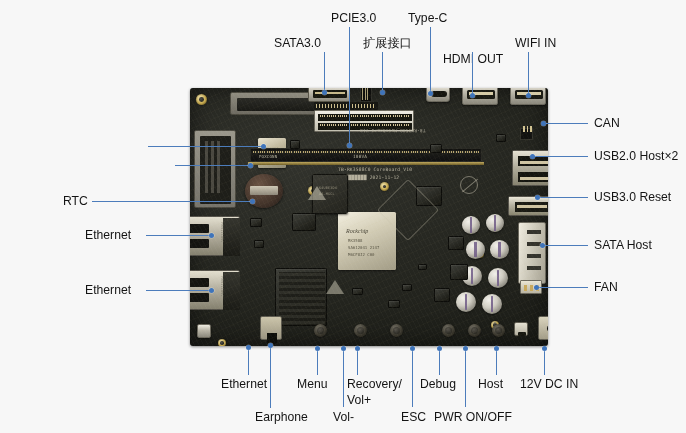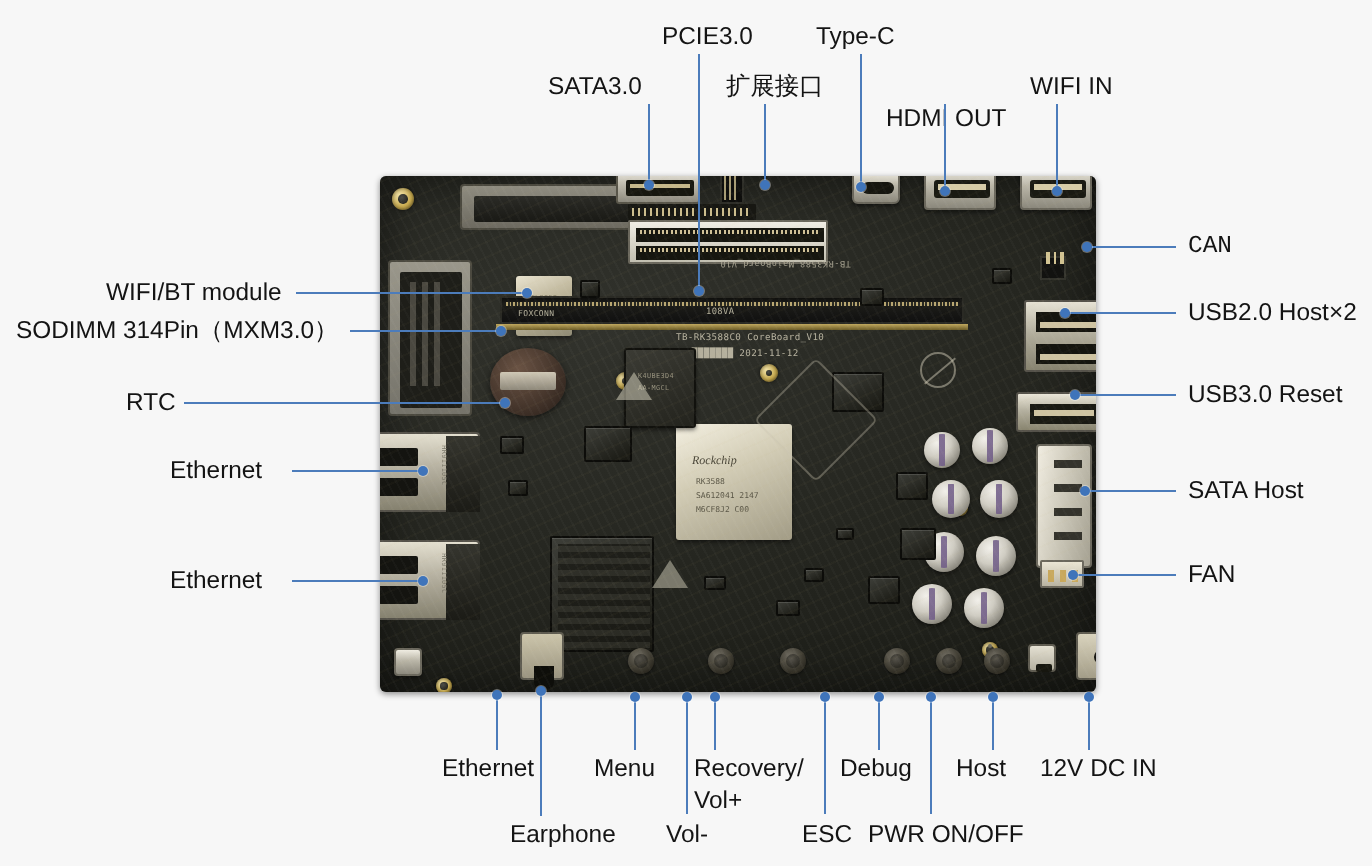--- a/index.html
+++ b/index.html
@@ -353,41 +353,39 @@
   <div class="dot" style="left:427.5px;top:91px;"></div>
 
   <div class="lbl" style="left:443px;top:52px;">HDMI OUT</div>
   <div class="line v" style="left:472px;top:52px;height:41px;"></div>
   <div class="dot" style="left:469.5px;top:93px;"></div>
 
   <div class="lbl" style="left:515px;top:36px;">WIFI IN</div>
   <div class="line v" style="left:528px;top:52px;height:41px;"></div>
   <div class="dot" style="left:525.5px;top:93px;"></div>
 
-  <div class="lbl" style="left:53px;top:139px;">WIFI/BT module</div>
   <div class="line h" style="left:148px;top:146px;width:115px;"></div>
   <div class="dot" style="left:261px;top:143.5px;"></div>
 
-  <div class="lbl" style="left:8px;top:158px;">SODIMM 314Pin（MXM3.0）</div>
   <div class="line h" style="left:175px;top:165px;width:75px;"></div>
   <div class="dot" style="left:248px;top:162.5px;"></div>
 
   <div class="lbl" style="left:63px;top:194px;">RTC</div>
   <div class="line h" style="left:92px;top:201px;width:160px;"></div>
   <div class="dot" style="left:250px;top:198.5px;"></div>
 
   <div class="lbl" style="left:85px;top:228px;">Ethernet</div>
   <div class="line h" style="left:146px;top:235px;width:65px;"></div>
   <div class="dot" style="left:209px;top:232.5px;"></div>
 
   <div class="lbl" style="left:85px;top:283px;">Ethernet</div>
   <div class="line h" style="left:146px;top:290px;width:65px;"></div>
   <div class="dot" style="left:209px;top:287.5px;"></div>
 
-  <div class="lbl" style="left:594px;top:116px;font-family:Liberation Mono, monospace;">CAN</div>
+  <div class="lbl" style="left:594px;top:116px;">CAN</div>
   <div class="line h" style="left:546px;top:123px;width:42px;"></div>
   <div class="dot" style="left:541px;top:120.5px;"></div>
 
   <div class="lbl" style="left:594px;top:149px;">USB2.0 Host×2</div>
   <div class="line h" style="left:535px;top:156px;width:53px;"></div>
   <div class="dot" style="left:530px;top:153.5px;"></div>
 
   <div class="lbl" style="left:594px;top:190px;">USB3.0 Reset</div>
   <div class="line h" style="left:540px;top:197px;width:48px;"></div>
   <div class="dot" style="left:535px;top:194.5px;"></div>

